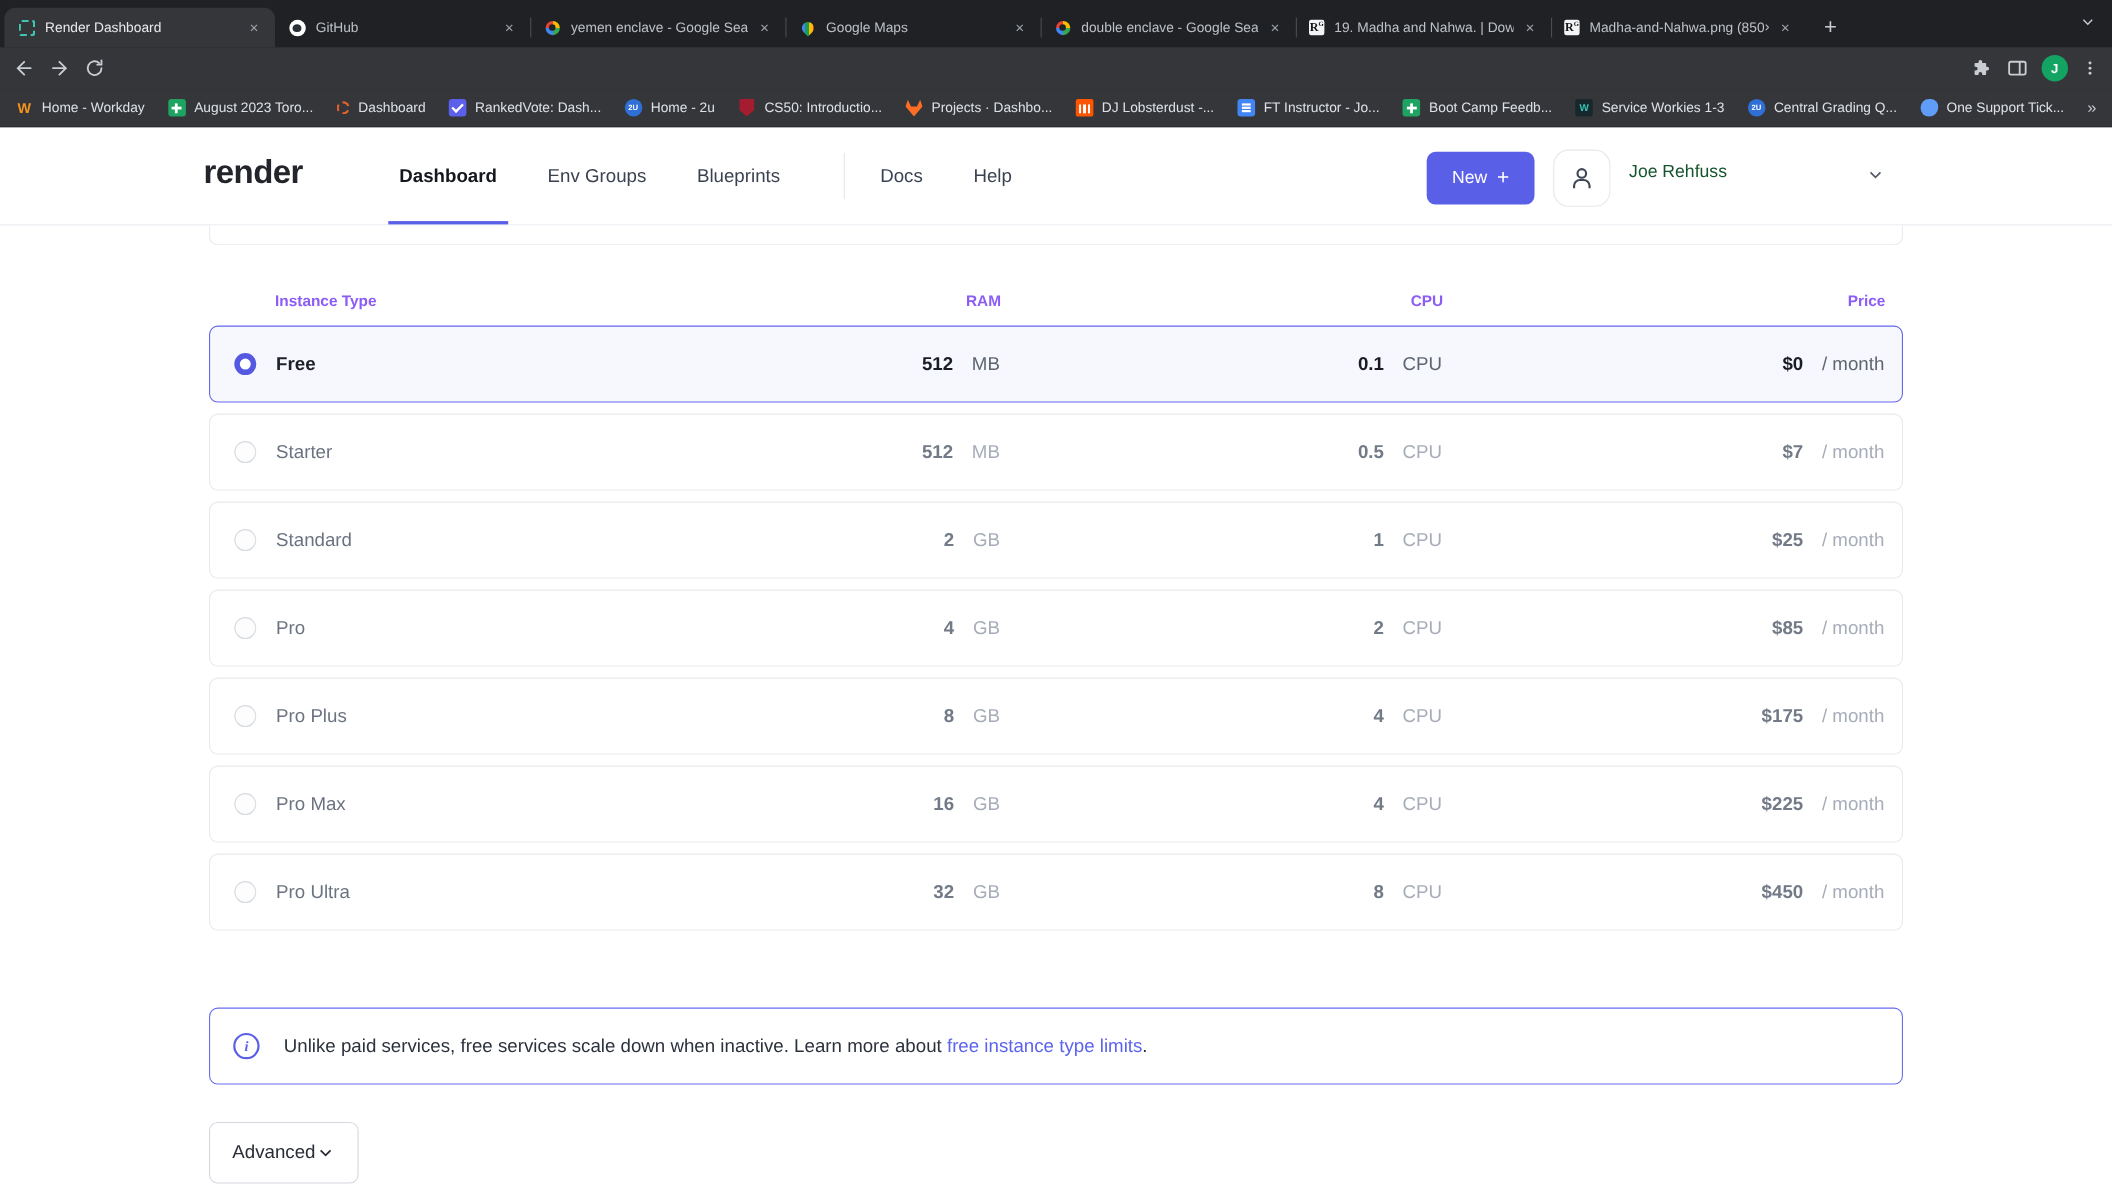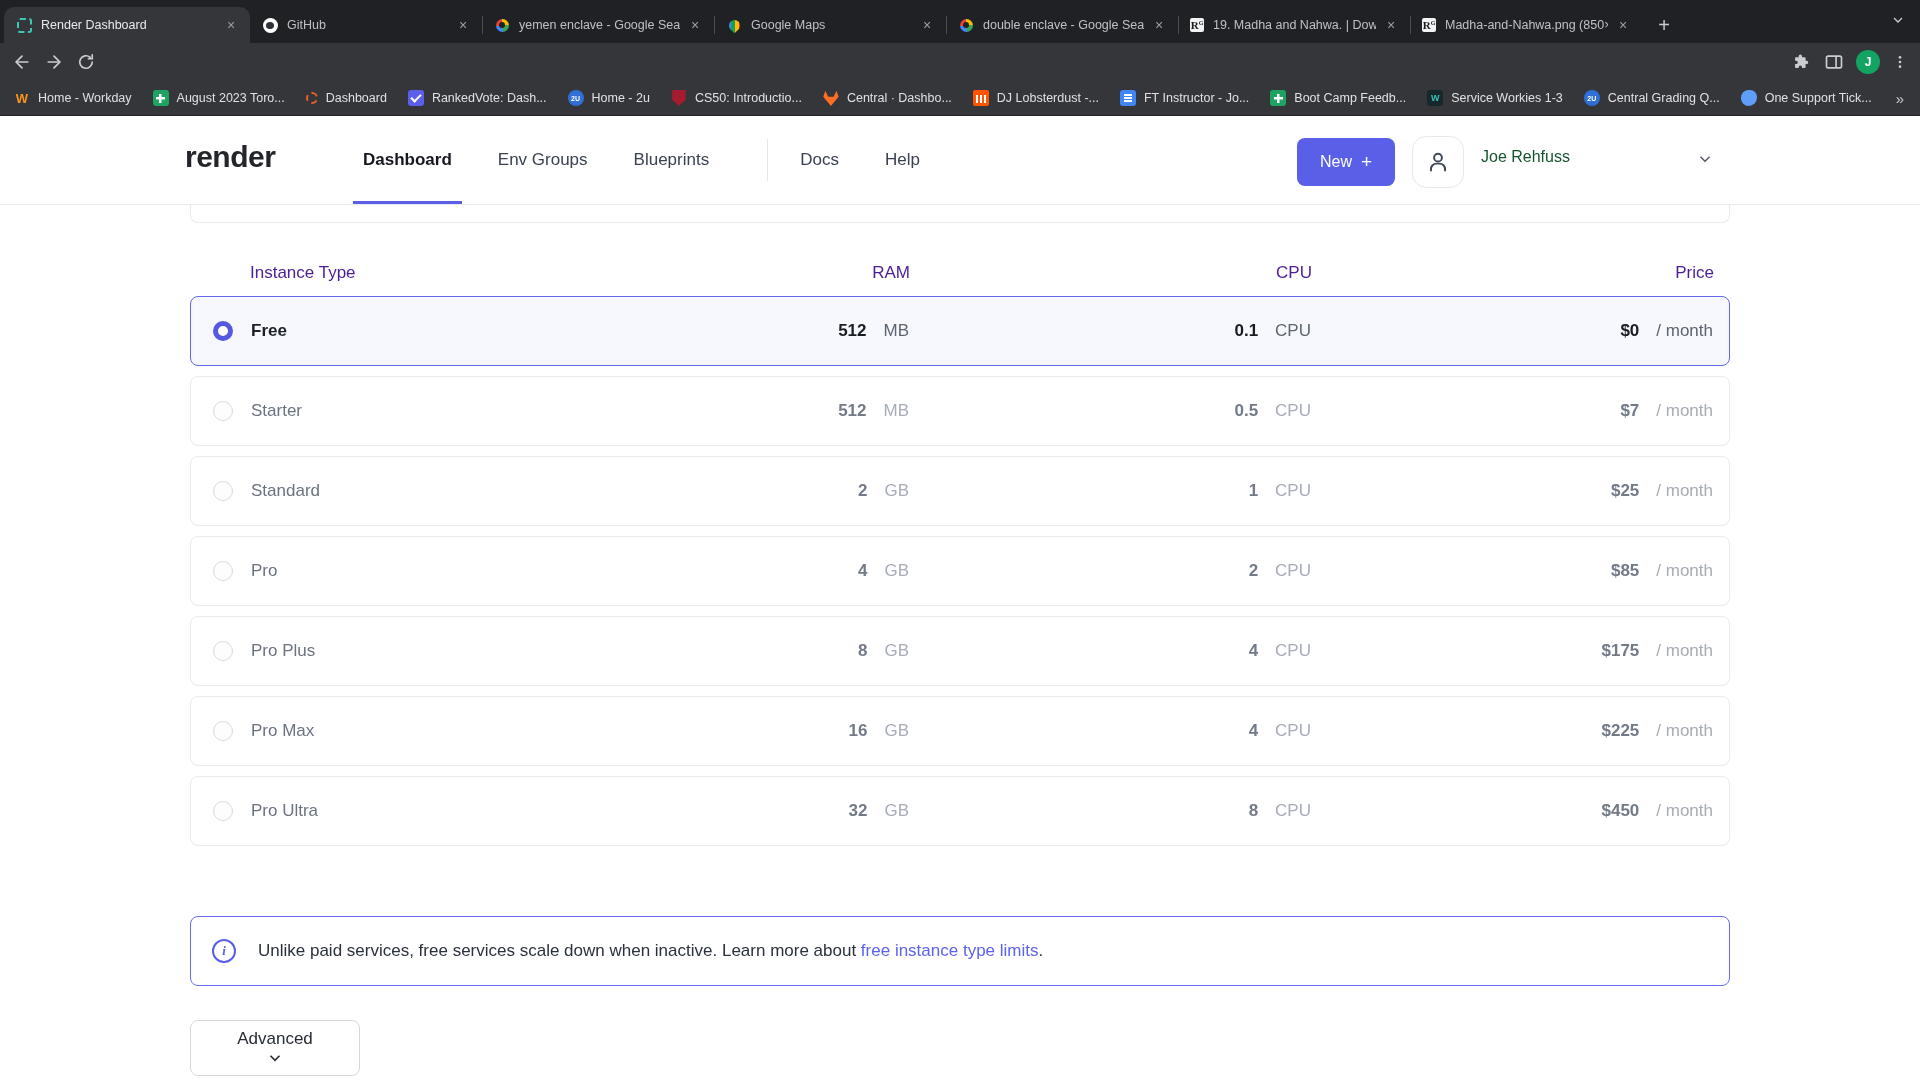--- a/index.html
+++ b/index.html
@@ -107,22 +107,22 @@
   .avatar-box { position:absolute; left:1412px; top:20px; width:52px; height:52px; border-radius:14px;
     border:1px solid #e6e8ec; display:flex; align-items:center; justify-content:center; background:#fff; }
   .username { position:absolute; left:1481px; top:32px; font-size:16px; color:#14532d; }
   .user-chevron { position:absolute; left:1696px; top:34px; }
 
   .partial-card { position:absolute; top:89px; left:190px; width:1540px; height:18px;
     border:1px solid #e8eaee; border-top:none; border-radius:0 0 8px 8px; background:#fff; }
 
   
   .thead { position:absolute; top:139px; left:190px; width:1540px; height:36px; }
-  .th { position:absolute; top:0; height:36px; display:flex; align-items:center; font-size:17px;
-    font-weight:400; color:#4c1d95; }
+  .th { position:absolute; top:0; height:36px; display:flex; align-items:center; font-size:14px;
+    font-weight:700; color:#8b5cf6; }
   .th-name { left:60px; }
   .col-ram   { right:820px; justify-content:flex-end; }
   .col-cpu   { right:418px; justify-content:flex-end; }
   .col-price { right:16px;  justify-content:flex-end; }
 
   .irow { position:absolute; left:190px; width:1540px; height:70px; background:#fff;
     border:1px solid #e9eaee; border-radius:8px; cursor:pointer; }
   .irow.selected { border:1.5px solid #6467ee; background:#f7f8fd; }
   .radio { position:absolute; left:22px; top:50%; transform:translateY(-50%); width:20px; height:20px;
     border-radius:50%; border:1.5px solid #d7dbe2; background:#fdfdfe; }
@@ -140,23 +140,23 @@
     font-size:17px; color:#262b33; }
   .custom-line a, .blink { color:#5c63ee; text-decoration:none; cursor:pointer; }
 
   .banner { position:absolute; top:800px; left:190px; width:1540px; height:70px;
     border:1.5px solid #686df0; border-radius:8px; background:#fff; display:flex; align-items:center; }
   .info-ico { width:24px; height:24px; border:2px solid #5a5fe8; border-radius:50%; color:#5a5fe8;
     display:flex; align-items:center; justify-content:center; font-size:13px; font-weight:700;
     margin:0 22px 0 21px; flex:none; font-family:"Liberation Serif","DejaVu Serif",serif; font-style:italic; }
   .banner-text { font-size:17px; color:#2b313c; }
 
-  .advanced { position:absolute; top:904px; left:190px; width:170px; height:56px; background:#fff;
+  .advanced { position:absolute; top:904px; left:190px; width:136px; height:56px; background:#fff;
     border:1px solid #d4d8de; border-radius:8px; display:flex; align-items:center; justify-content:center;
-    font-size:17px; font-weight:500; color:#272c35; cursor:pointer;flex-direction:column; }
+    font-size:17px; font-weight:500; color:#272c35; cursor:pointer; }
 
   svg.ic { display:block; }
 </style>
 </head>
 <body>
 
 <div class="screen">
 
   <div class="tabstrip">
     <div class="tab active">
@@ -269,21 +269,21 @@
     <span class="bm">
         <span class="bi bi-2u">2U</span>
         <span>Home - 2u</span>
       </span>
     <span class="bm">
         <span class="bi bi-cs50"></span>
         <span>CS50: Introductio...</span>
       </span>
     <span class="bm">
         <span class="bi bi-gitlab"></span>
-        <span>Central · Dashbo...</span>
+        <span>Projects · Dashbo...</span>
       </span>
     <span class="bm">
         <span class="bi bi-sc"></span>
         <span>DJ Lobsterdust -...</span>
       </span>
     <span class="bm">
         <span class="bi bi-docs"></span>
         <span>FT Instructor - Jo...</span>
       </span>
     <span class="bm">

